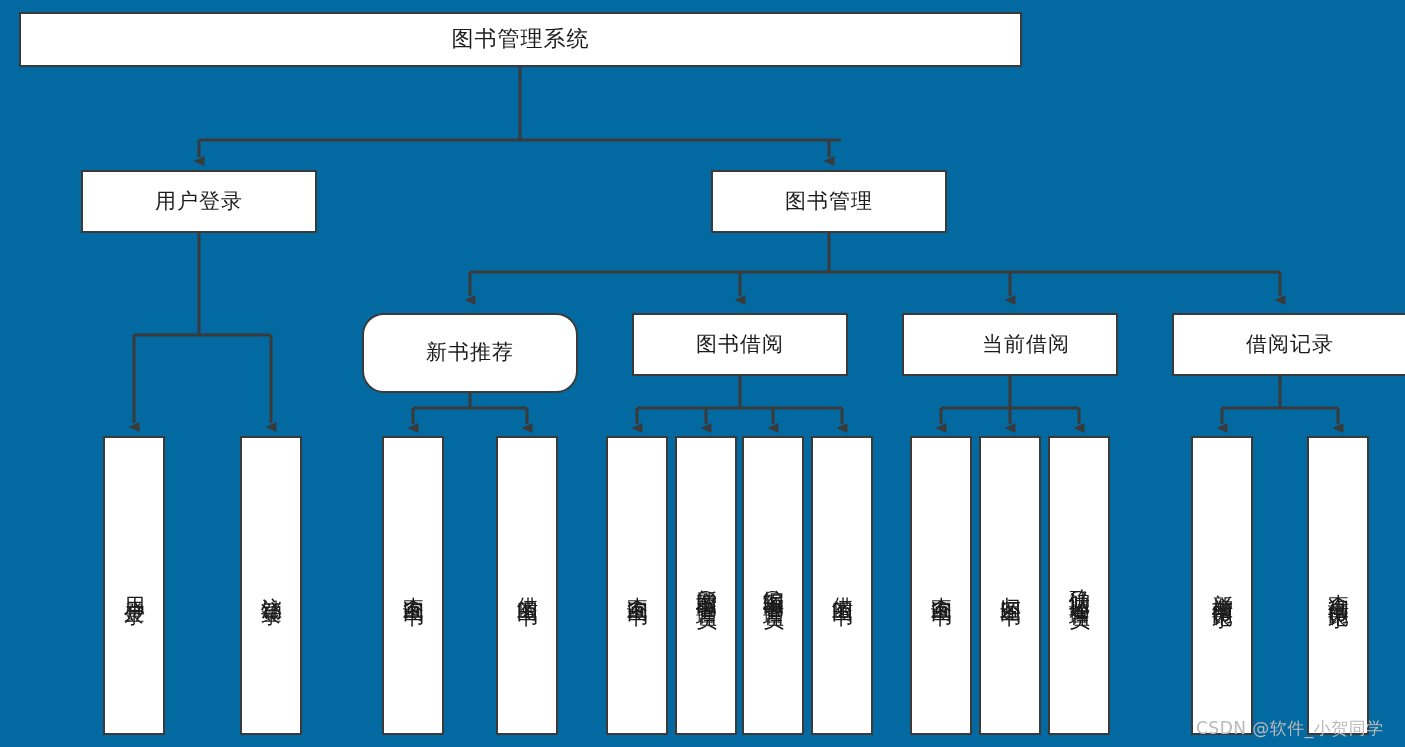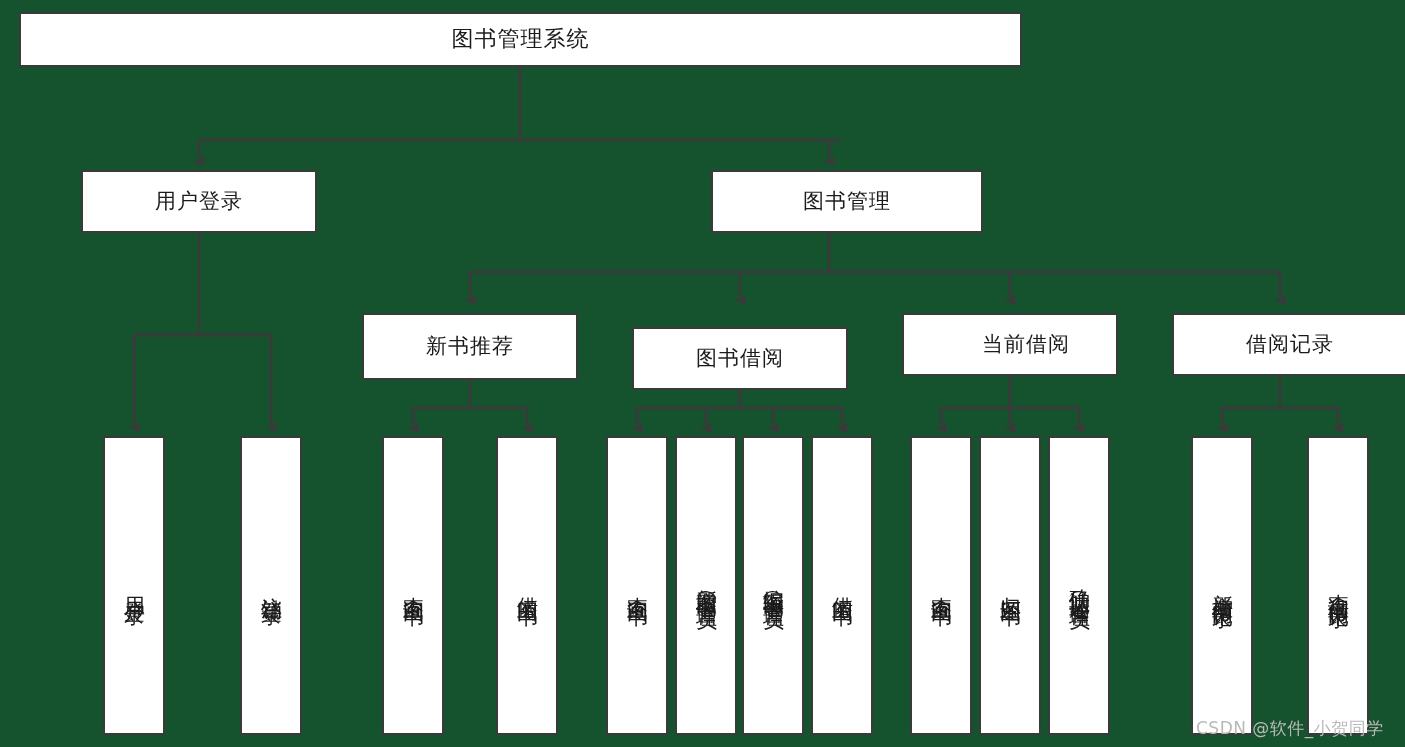--- a/index.html
+++ b/index.html
@@ -7,21 +7,21 @@
     padding: 0;
     background: #ffffff;
   }
   body {
     font-family: "DejaVu Sans", "Liberation Sans", sans-serif;
   }
   #stage {
     position: relative;
     width: 1405px;
     height: 747px;
-    background: #14532d;
+    background: #0369a1;
     overflow: hidden;
   }
   #chart-svg {
     position: absolute;
     left: 0;
     top: 0;
     width: 1405px;
     height: 747px;
   }
   .node-box {
@@ -117,29 +117,29 @@
   </svg>
 
   <div class="node-box root-box" style="left:19px; top:12px; width:1003px; height:55px;">
     <span class="node-label-h">图书管理系统</span>
   </div>
 
   <div class="node-box" style="left:81px; top:170px; width:236px; height:63px;">
     <span class="node-label-h">用户登录</span>
   </div>
 
-  <div class="node-box" style="left:711px; top:170px; width:272px; height:63px;">
+  <div class="node-box" style="left:711px; top:170px; width:236px; height:63px;">
     <span class="node-label-h">图书管理</span>
   </div>
 
-  <div class="node-box" style="left:362px; top:313px; width:216px; height:67px;">
+  <div class="node-box" style="left:362px; top:313px; width:216px; height:80px;border-radius:22px;">
     <span class="node-label-h">新书推荐</span>
   </div>
 
-  <div class="node-box" style="left:632px; top:327px; width:216px; height:63px;text-align:right;">
+  <div class="node-box" style="left:632px; top:313px; width:216px; height:63px;text-align:right;">
     <span class="node-label-h">图书借阅</span>
   </div>
 
   <div class="node-box" style="left:902px; top:313px; width:216px; height:63px;padding-left:32px;">
     <span class="node-label-h">当前借阅</span>
   </div>
 
   <div class="node-box" style="left:1172px; top:313px; width:236px; height:63px;">
     <span class="node-label-h">借阅记录</span>
   </div>

